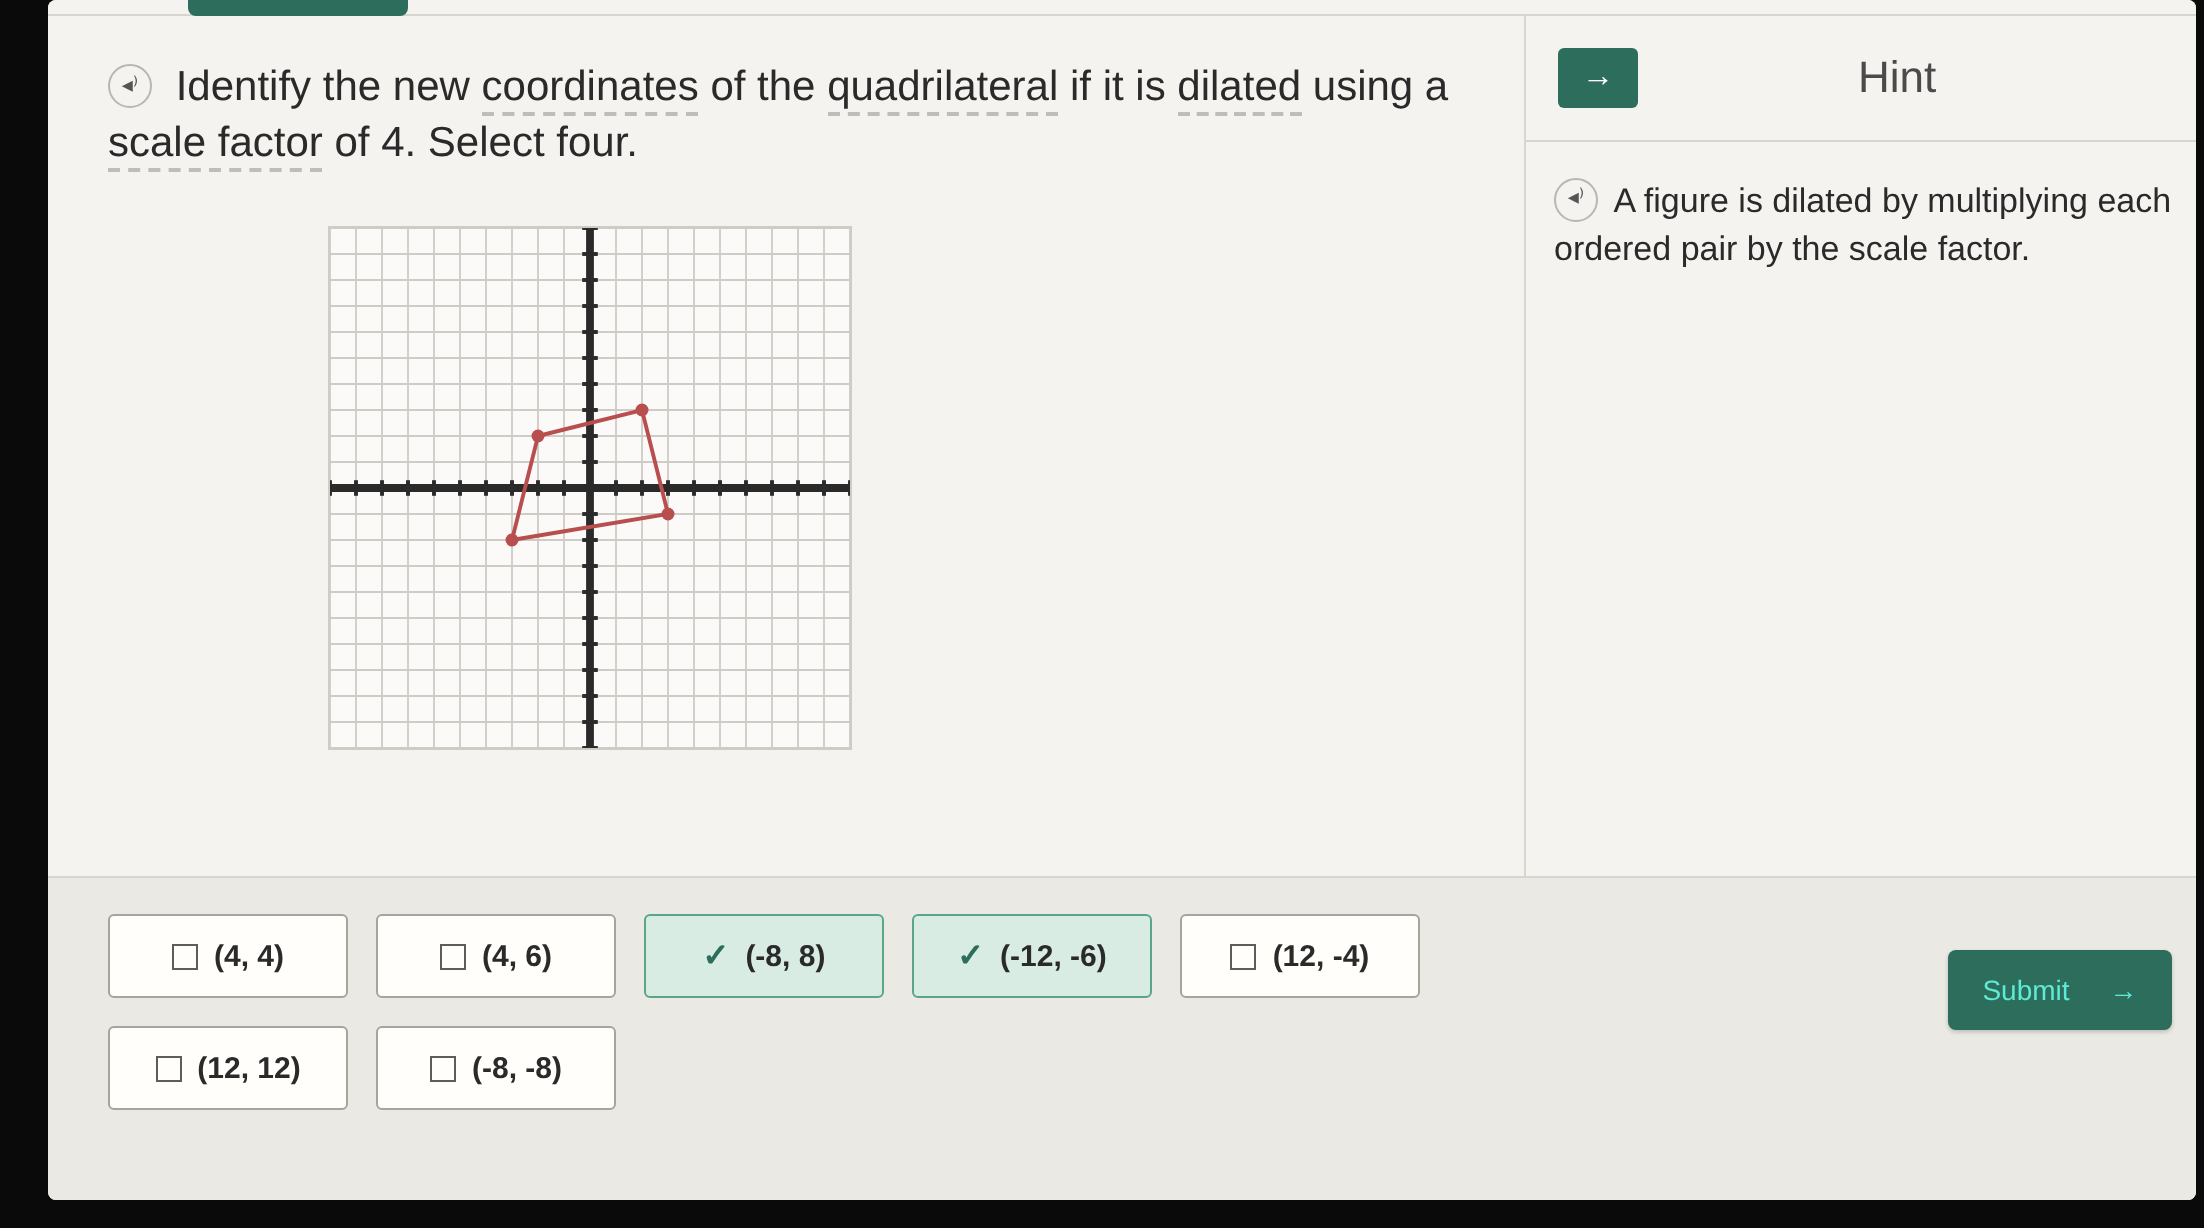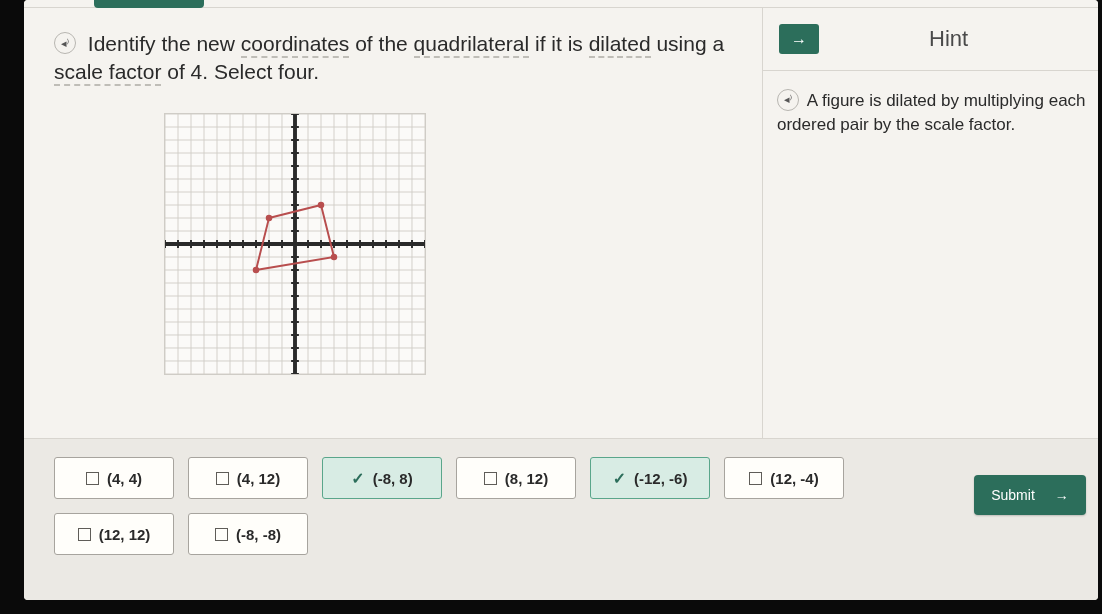--- a/index.html
+++ b/index.html
@@ -168,21 +168,21 @@
   .answer-tile.selected .check-mark {
     display: inline;
   }
   .submit-btn {
     position: absolute;
     right: 12px;
     top: 36px;
     width: 112px;
     height: 40px;
     background: #2c6e5b;
-    color: #ffffff;
+    color: #5eead4;
     border-radius: 4px;
     display: flex;
     align-items: center;
     justify-content: center;
     gap: 20px;
     font-size: 14px;
     cursor: pointer;
     box-shadow: 0 1px 2px rgba(0,0,0,0.2);
   }
   .submit-btn .arrow {
@@ -332,29 +332,25 @@
 
   <div class="answers-region">
     <div id="answers-container">
         <div class="answers-row">
           <div class="answer-tile">
             <span class="chk"></span>
             <span>(4, 4)</span>
           </div>
           <div class="answer-tile">
             <span class="chk"></span>
-            <span>(4, 12)</span>
+            <span>(4, 6)</span>
           </div>
           <div class="answer-tile selected">
             <span class="check-mark">✓</span>
             <span>(-8, 8)</span>
-          </div>
-          <div class="answer-tile">
-            <span class="chk"></span>
-            <span>(8, 12)</span>
           </div>
           <div class="answer-tile selected">
             <span class="check-mark">✓</span>
             <span>(-12, -6)</span>
           </div>
           <div class="answer-tile">
             <span class="chk"></span>
             <span>(12, -4)</span>
           </div>
         </div>

